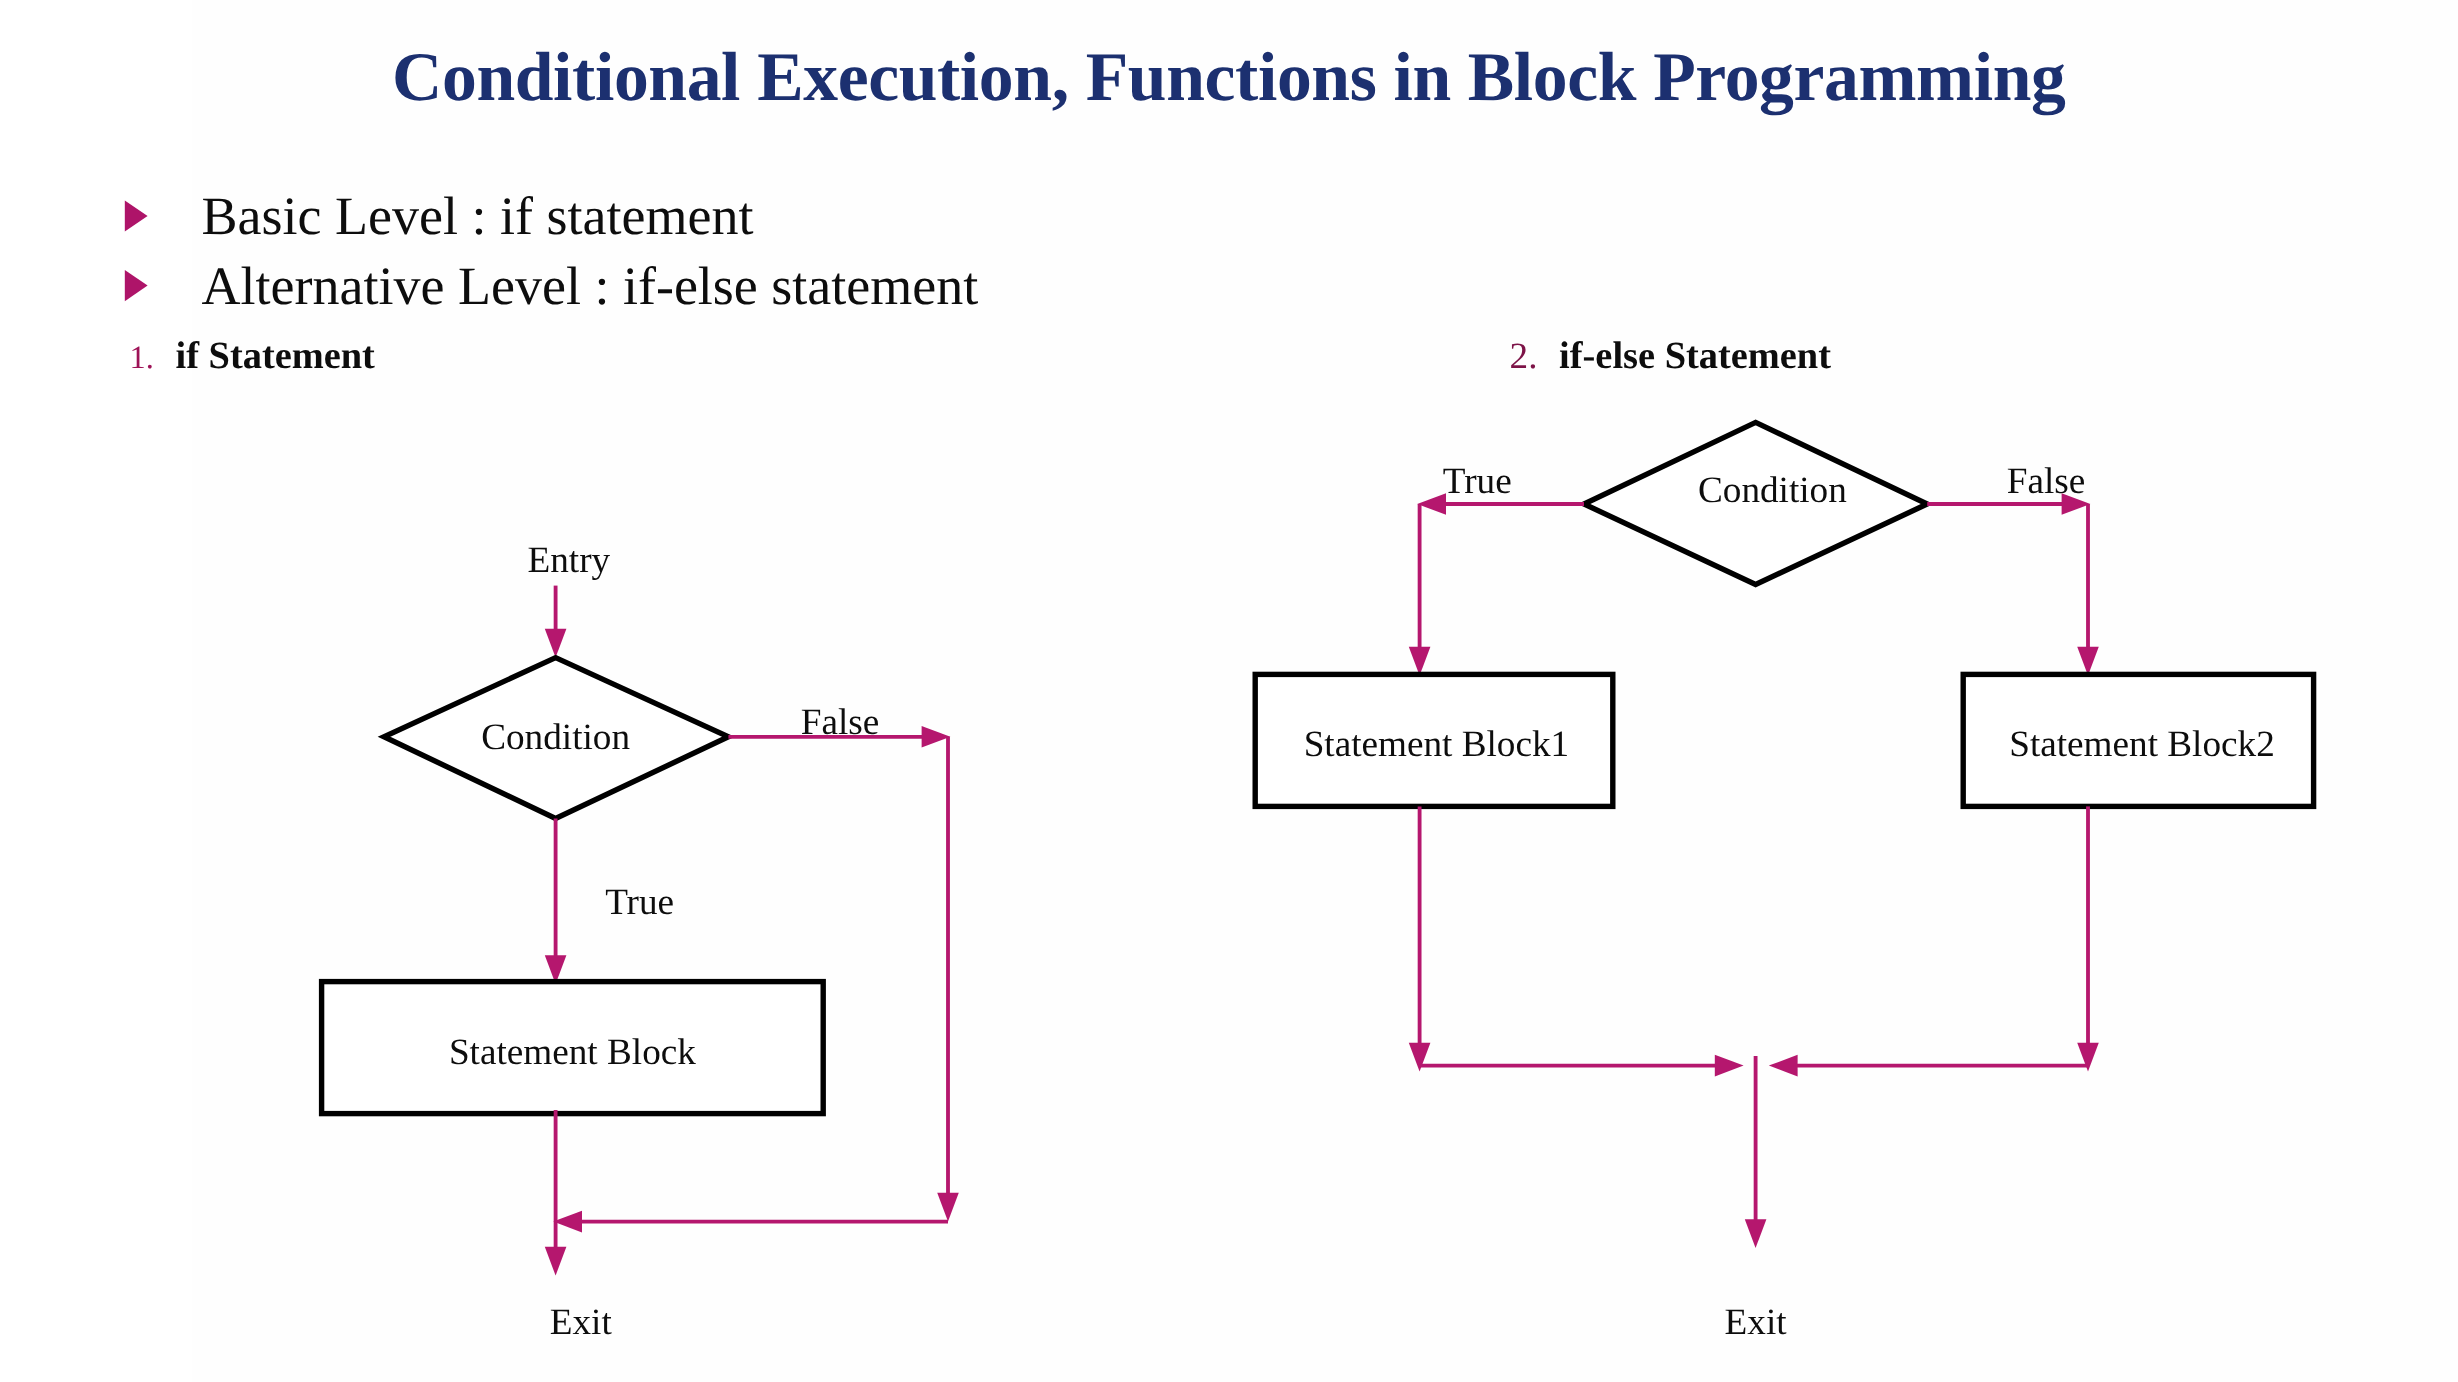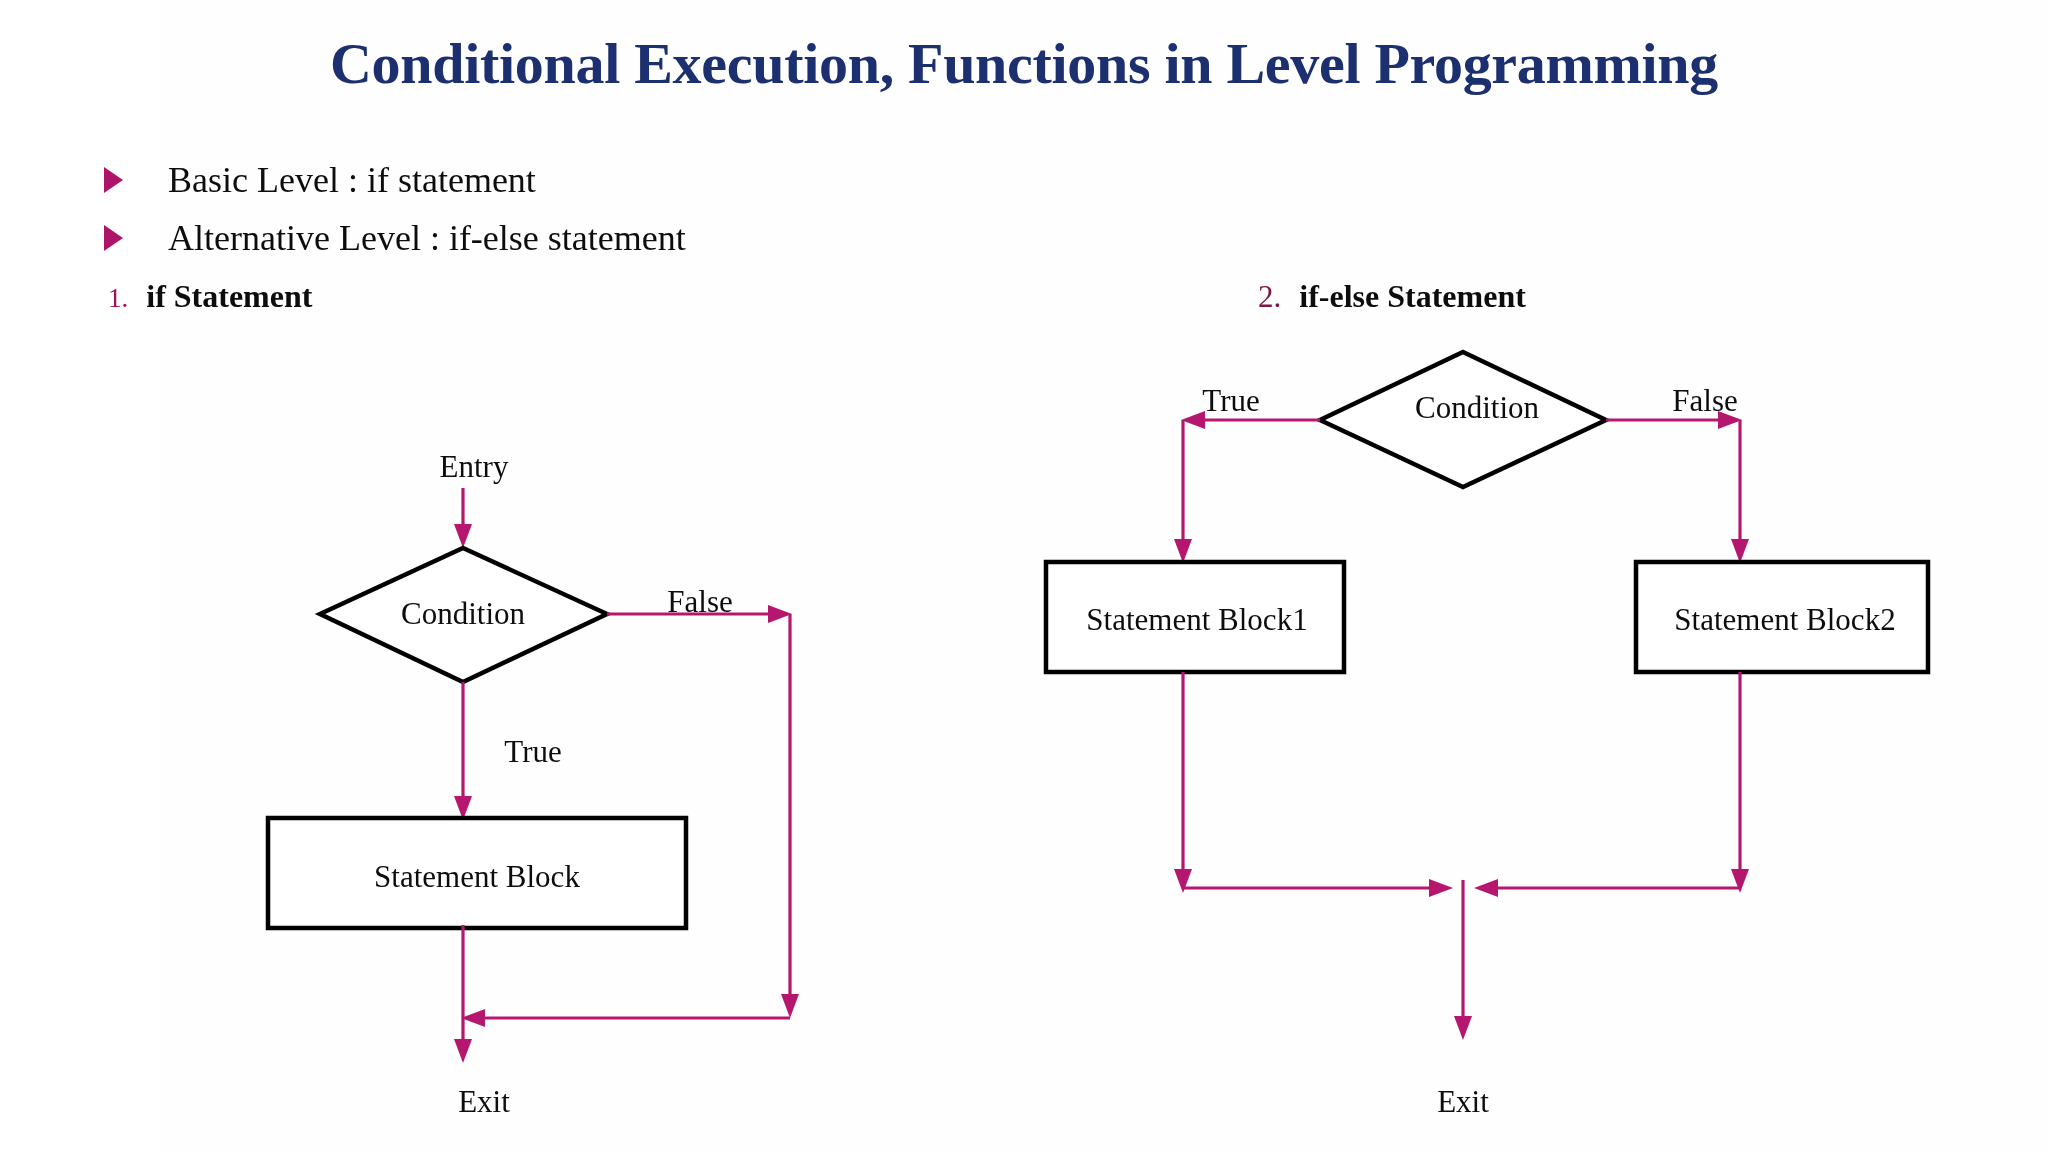--- a/index.html
+++ b/index.html
@@ -57,21 +57,21 @@
     width: 0;
     height: 0;
     border-left: 19px solid #AE1469;
     border-top: 13px solid transparent;
     border-bottom: 13px solid transparent;
     margin-right: 0px;
     flex: 0 0 auto;
   }
   .bullet-text {
     margin-left: 45px;
-    font-size: 36px;
+    font-size: 45px;
     color: #0d0d0d;
     font-family: "Liberation Serif", "DejaVu Serif", serif;
     white-space: nowrap;
   }
 
   
   .section-heading {
     position: absolute;
     white-space: nowrap;
     font-family: "Liberation Serif", "DejaVu Serif", serif;
@@ -129,21 +129,21 @@
     font-family: "Liberation Serif", "DejaVu Serif", serif;
     font-size: 31px;
     fill: #0d0d0d;
   }
 </style>
 </head>
 <body>
 
 <div id="content-frame"></div>
 
-<div id="slide-title">Conditional Execution, Functions in Level Programming</div>
+<div id="slide-title">Conditional Execution, Functions in Block Programming</div>
 
 <div class="bullet-row b0">
   <span class="bullet-marker"></span>
   <span class="bullet-text">Basic Level : if statement</span>
 </div>
 <div class="bullet-row b1">
   <span class="bullet-marker"></span>
   <span class="bullet-text">Alternative Level : if-else statement</span>
 </div>
 

